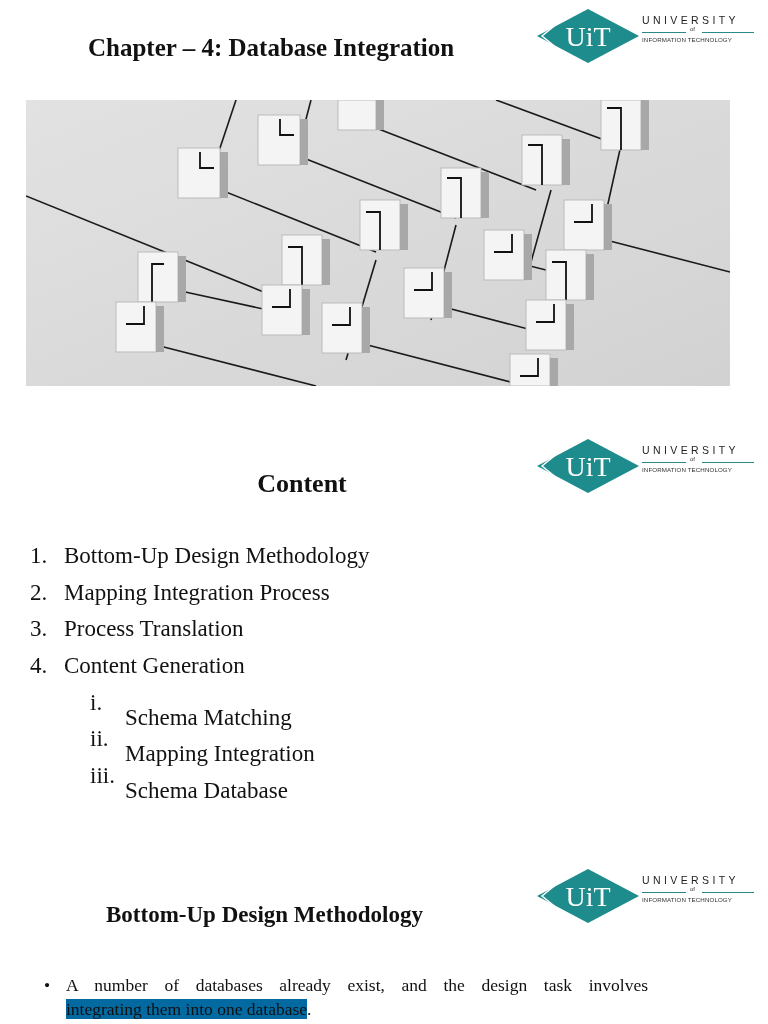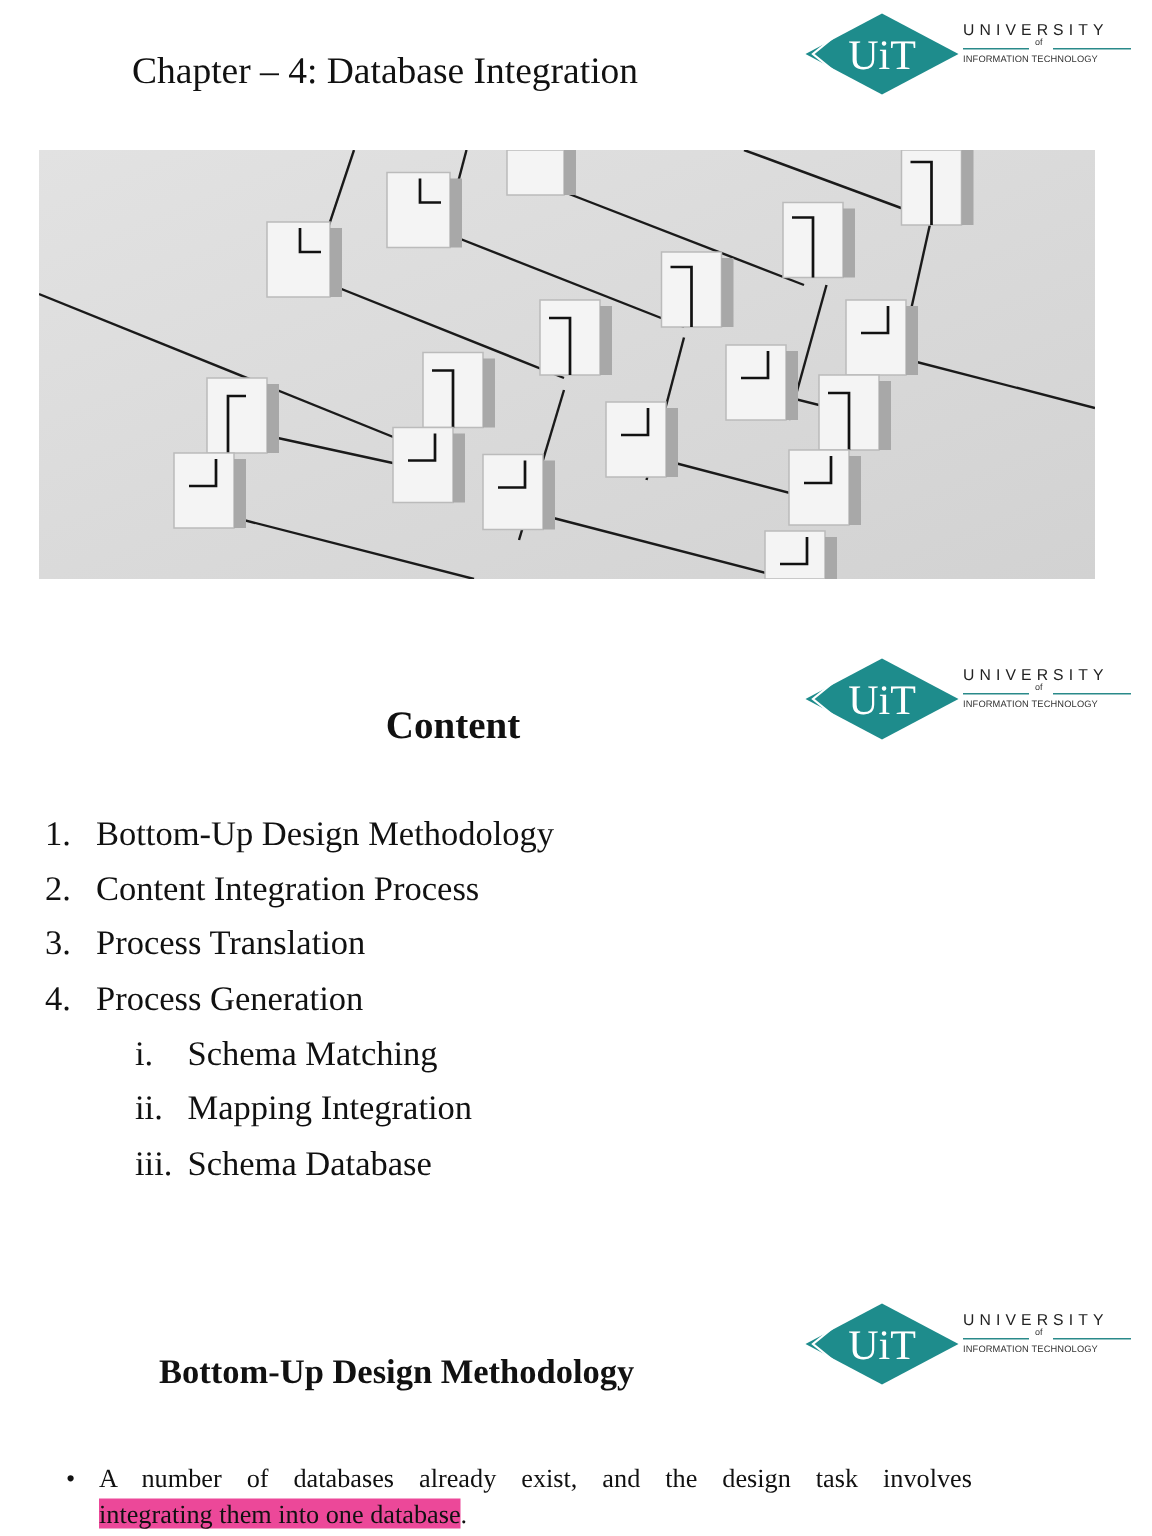--- a/index.html
+++ b/index.html
@@ -1,39 +1,39 @@
 <!DOCTYPE html>
 <html><head>
 <meta charset="utf-8">
 <style>
   html, body { margin:0; padding:0; background:#ffffff; }
   body { width:768px; height:1024px; position:relative; overflow:hidden; font-family:"Liberation Serif", serif; color:#111; }
   .abs { position:absolute; }
-  .title { left:88px; top:34px; font-size:25px; white-space:nowrap; }
+  .title { left:88px; top:34px; font-size:25px; white-space:nowrap;font-weight:bold; }
   .logo { width:220px; height:62px; }
   .logo svg { position:absolute; left:0; top:0; }
   .logo .uni { position:absolute; left:106px; top:6px; font-family:"Liberation Sans", sans-serif; font-size:10.5px; letter-spacing:3.4px; color:#222; white-space:nowrap;text-align:center; }
   .logo .of-row { position:absolute; left:106px; top:20px; width:112px; height:8px; }
   .logo .of-row .ln { position:absolute; top:4px; height:1px; background:#2a8a8a; }
   .logo .of-row .of { position:absolute; left:48px; top:-2px; font-family:"Liberation Sans", sans-serif; font-size:6px; color:#333; }
   .logo .it { position:absolute; left:106px; top:28px; font-family:"Liberation Sans", sans-serif; font-size:6.2px; color:#333; white-space:nowrap; letter-spacing:0.1px; }
   .hero { left:26px; top:100px; width:704px; height:286px; background:#dcdcdc; overflow:hidden; }
   .h-content { left:0; width:564px; top:469px; text-align:center; font-weight:bold; font-size:26px;margin-left:20px; }
   .toc { left:30px; top:538px; font-size:23px; line-height:36.7px; }
   .toc .row { white-space:nowrap; position:relative; height:36.7px; }
   .toc .num { position:absolute; left:0; }
   .toc .txt { position:absolute; left:34px; }
   .toc .sub .num { left:60px; }
-  .toc .sub .txt { left:95px; }
+  .toc .sub .txt { left:95px;margin-top:15px; }
   .h-bottom { left:106px; top:902px; font-weight:bold; font-size:23px; white-space:nowrap; }
   .bullet { left:44px; top:973px; width:604px; font-size:17.5px; line-height:24px; }
   .bullet .dot { position:absolute; left:0; top:0; }
   .bullet .para { position:absolute; left:22px; top:0; width:582px; text-align:justify; text-align-last:left; }
   .bullet .line1 { display:block; text-align:justify; text-align-last:justify; }
-  .hl { background:#ec4899; }
+  .hl { background:#0369a1; }
 </style>
 </head>
 <body>
 
 <div class="abs title">Chapter – 4: Database Integration</div>
 
 <div class="abs logo" style="left:536px; top:8px;">
   <svg width="104" height="56" viewBox="0 0 104 56">
     <polygon points="52,1 103,28 52,55 1,28" fill="#1e8c8c"></polygon>
     <polyline points="22,15 6,28 22,41" fill="none" stroke="#ffffff" stroke-width="1.5"></polyline>
@@ -187,29 +187,29 @@
 
 <div class="abs h-content">Content</div>
 
 <div class="abs toc">
   <div class="row">
       <span class="num">1.</span>
       <span class="txt">Bottom-Up Design Methodology</span>
     </div>
   <div class="row">
       <span class="num">2.</span>
-      <span class="txt">Content Integration Process</span>
+      <span class="txt">Mapping Integration Process</span>
     </div>
   <div class="row">
       <span class="num">3.</span>
       <span class="txt">Process Translation</span>
     </div>
   <div class="row">
       <span class="num">4.</span>
-      <span class="txt">Process Generation</span>
+      <span class="txt">Content Generation</span>
     </div>
   <div class="row sub">
       <span class="num">i.</span>
       <span class="txt">Schema Matching</span>
     </div>
   <div class="row sub">
       <span class="num">ii.</span>
       <span class="txt">Mapping Integration</span>
     </div>
   <div class="row sub">

